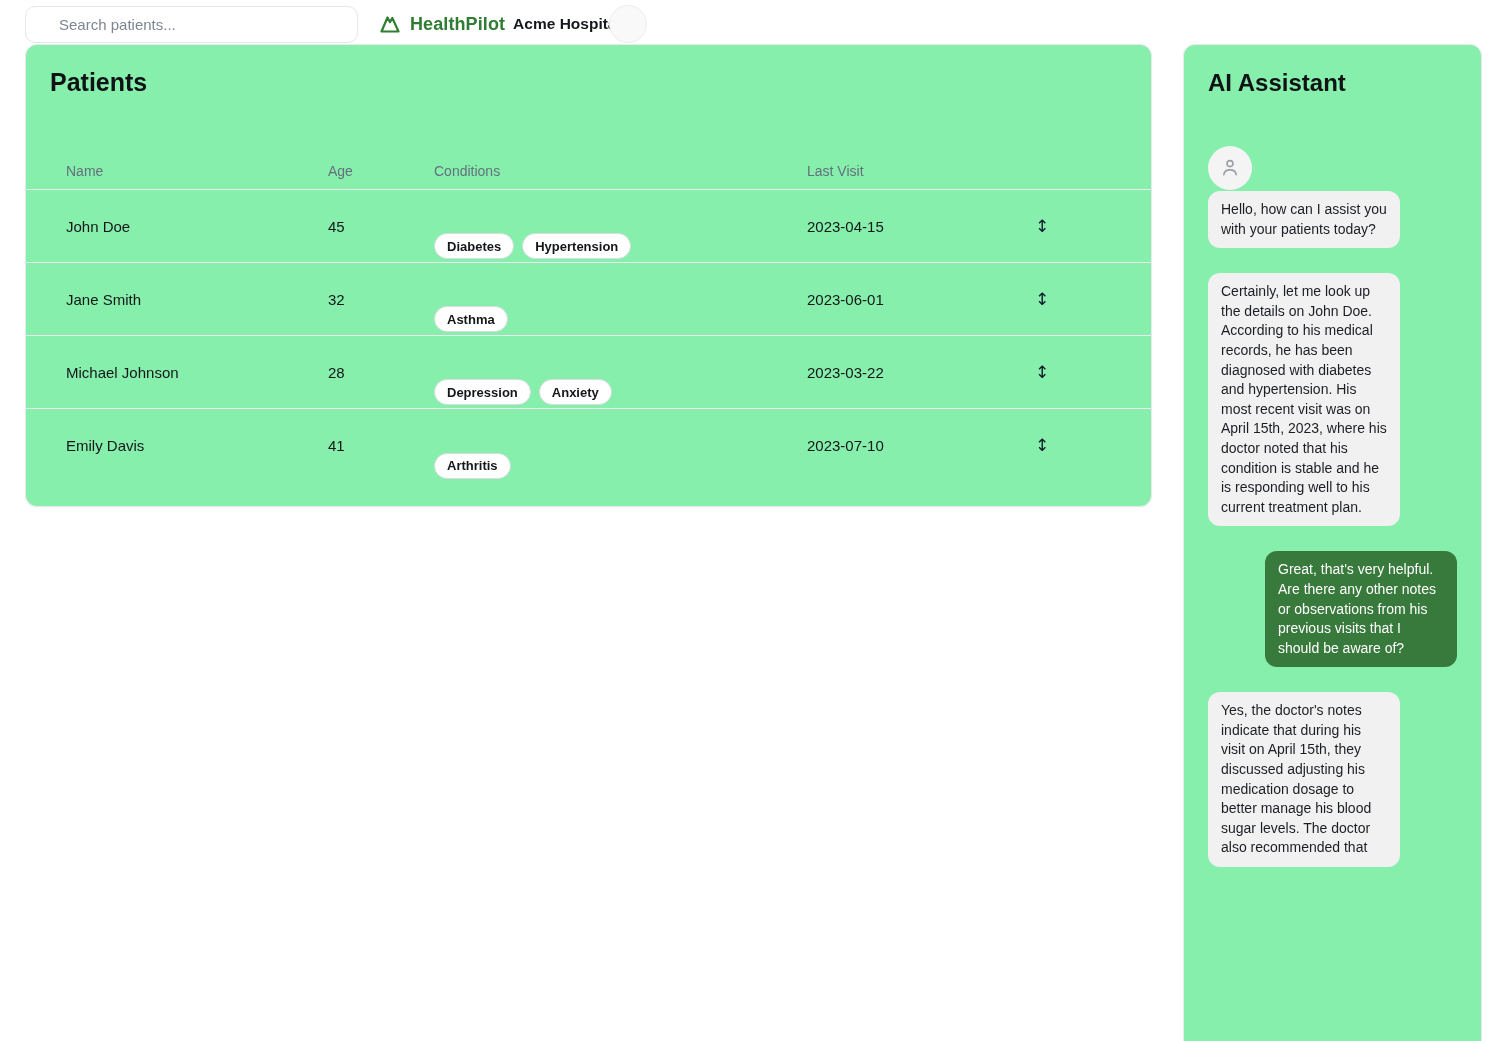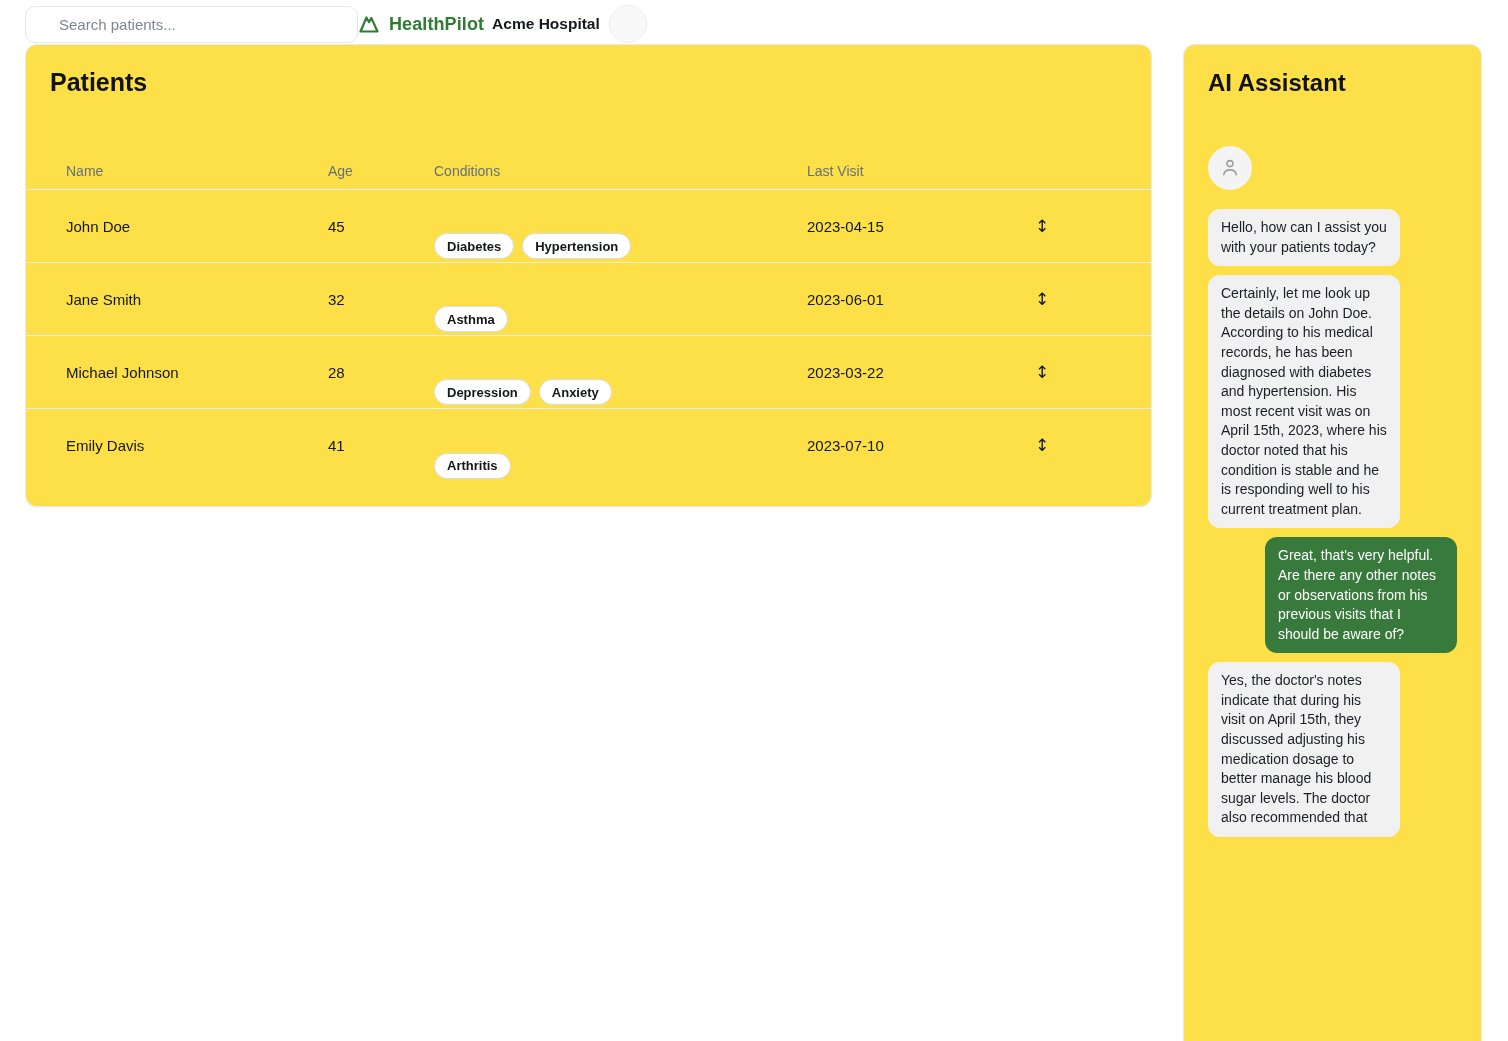--- a/index.html
+++ b/index.html
@@ -6,29 +6,29 @@
   html,body { width:1508px; height:1041px; overflow:hidden; background:#ffffff;
     font-family:"Liberation Sans","DejaVu Sans",sans-serif; color:#14171a; }
 
   
   .topbar { position:absolute; left:0; top:0; width:1508px; height:48px; }
   .search-input { position:absolute; left:25px; top:6px; width:333px; height:37px;
     border:1px solid #e4e6ea; border-radius:10px; background:#fff;
     padding:0 14px 0 33px; font-size:15px; color:#0c4a6e; outline:none;
     font-family:"Liberation Sans","DejaVu Sans",sans-serif; }
   .search-input::placeholder { color:#7e8694; }
-  .brand-group { position:absolute; left:357px; top:0; height:48px;
+  .brand-group { position:absolute; left:378px; top:0; height:48px;
     display:flex; align-items:center; gap:8px; }
   .brand-name { font-size:18px; font-weight:700; color:var(--brand-green); letter-spacing:.1px; }
   .org-name { font-size:15.5px; font-weight:700; color:#15181c; }
   .avatar { position:absolute; left:609px; top:5px; width:38px; height:38px;
     border-radius:50%; background:#faf9f9; border:1px solid #ececec; cursor:pointer; }
 
   
-  .card { position:absolute; background:#fde047; border:1px solid #e8eaee; border-radius:12px;
+  .card { position:absolute; background:#86efac; border:1px solid #e8eaee; border-radius:12px;
     box-shadow:0 1px 2px rgba(16,24,40,.04); }
   .patients-card { left:25px; top:44px; width:1127px; height:463px; }
   .assistant-card { left:1183px; top:44px; width:299px; height:1160px; }
 
   
   .patients-title { font-size:25px; line-height:26px; font-weight:700; margin:24px 24px 0; color:#101216; }
   .ptable { margin-top:58px; }
   .prow, .phead { display:grid; grid-template-columns:262px 106px 373px 224px 1fr;
     align-items:center; padding:0 42px 0 40px; }
   .phead { height:37px; border-bottom:1px solid #e9ebee; }
@@ -43,21 +43,21 @@
   .row-action { background:none; border:none; font-family:"DejaVu Sans",sans-serif;
     font-size:17px; line-height:1; color:#0f172a; cursor:pointer; padding:2px 4px; }
 
   
   .assistant-title { font-size:24px; line-height:32px; font-weight:700; margin:22px 24px 0; color:#101216; }
   .bot-header { display:flex; align-items:center; gap:14px; margin:47px 24px 0; }
   .bot-avatar { width:44px; height:44px; border-radius:50%; background:#f4f4f5;
     display:flex; align-items:center; justify-content:center; flex:0 0 44px; }
   .bot-name { font-size:16px; font-weight:700; color:#14171a; line-height:22px; }
   .bot-subtitle { font-size:14px; color:#6b7280; line-height:20px; width:165px; }
-  .chat { display:flex; flex-direction:column; gap:9px; margin:19px 24px 0; }
+  .chat { display:flex; flex-direction:column; gap:25px; margin:1px 24px 0; }
   .bubble { font-size:14px; line-height:1.4; padding:9px 13px; border-radius:12px;
     max-width:192px; word-wrap:break-word; }
   .bubble.assistant { background:var(--bubble-gray); color:#1b1e23; align-self:flex-start; }
   .bubble.user { background:var(--bubble-green); color:#ffffff; align-self:flex-end; }
 </style>
 </head>
 <body>
 
 <header class="topbar">
   <input class="search-input" type="text" placeholder="Search patients..." style="">

